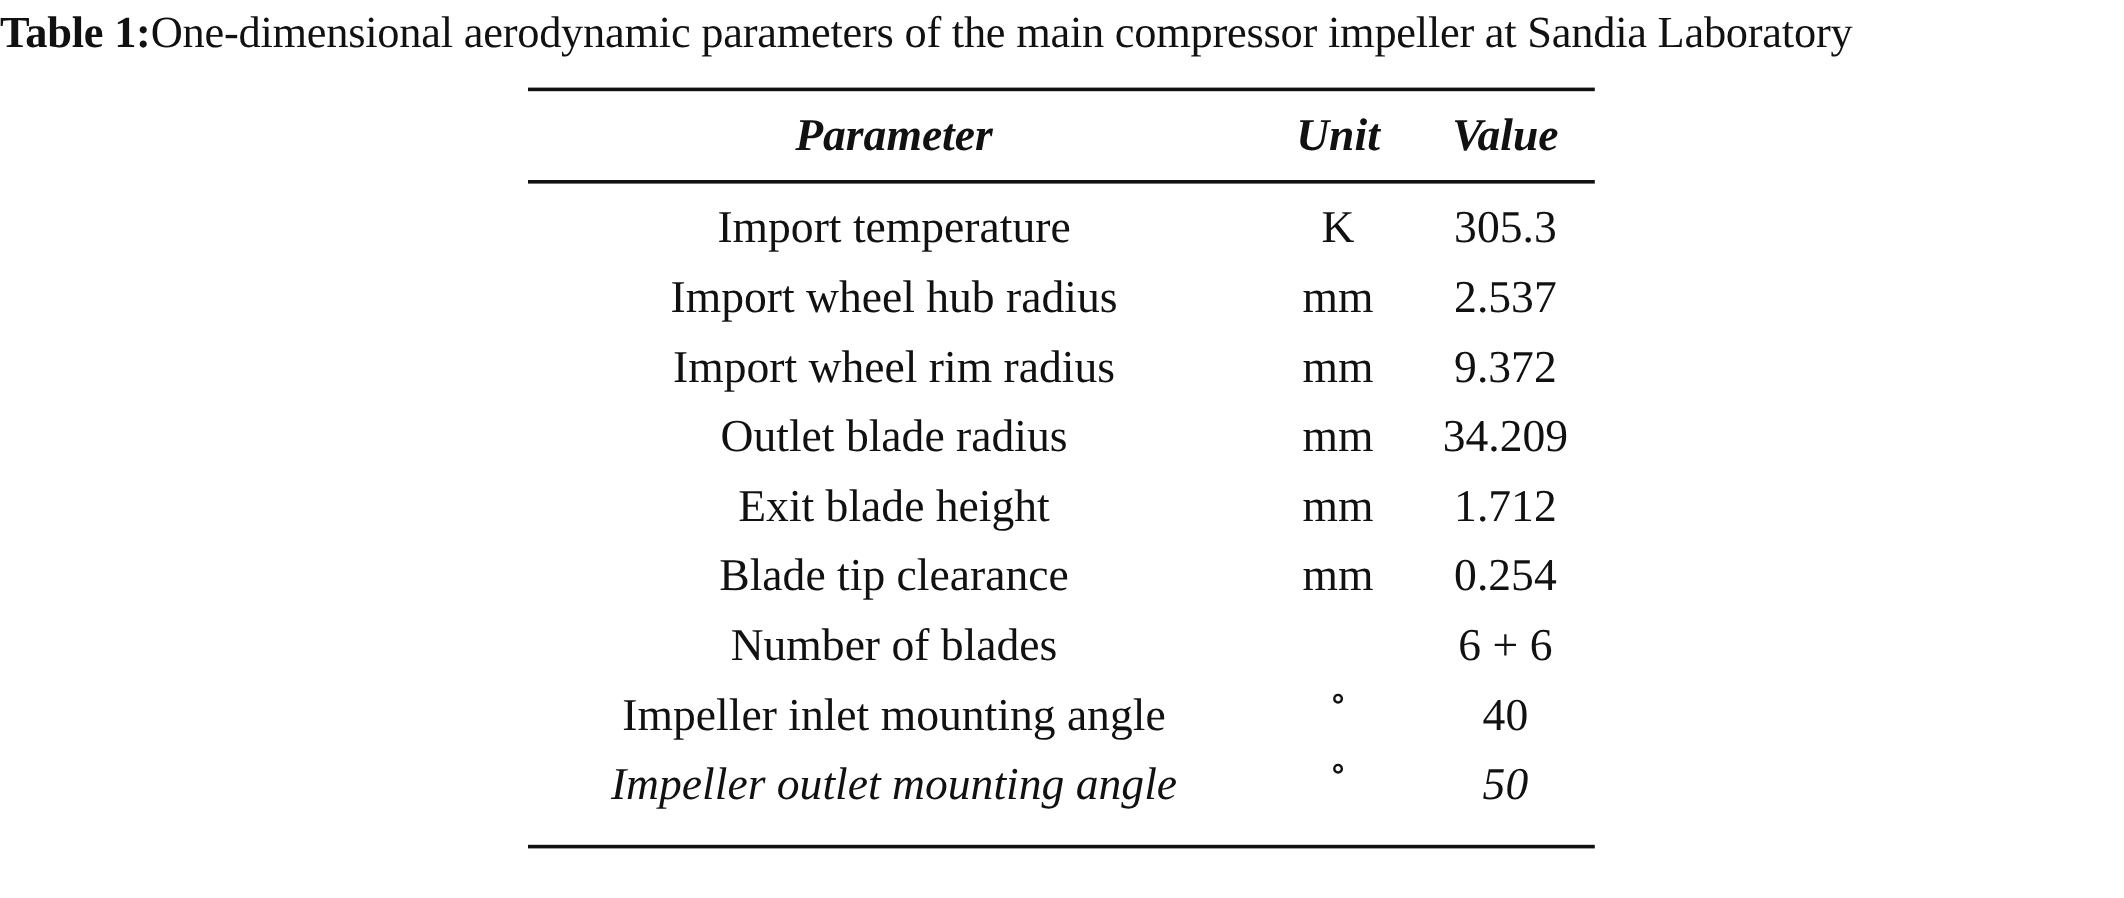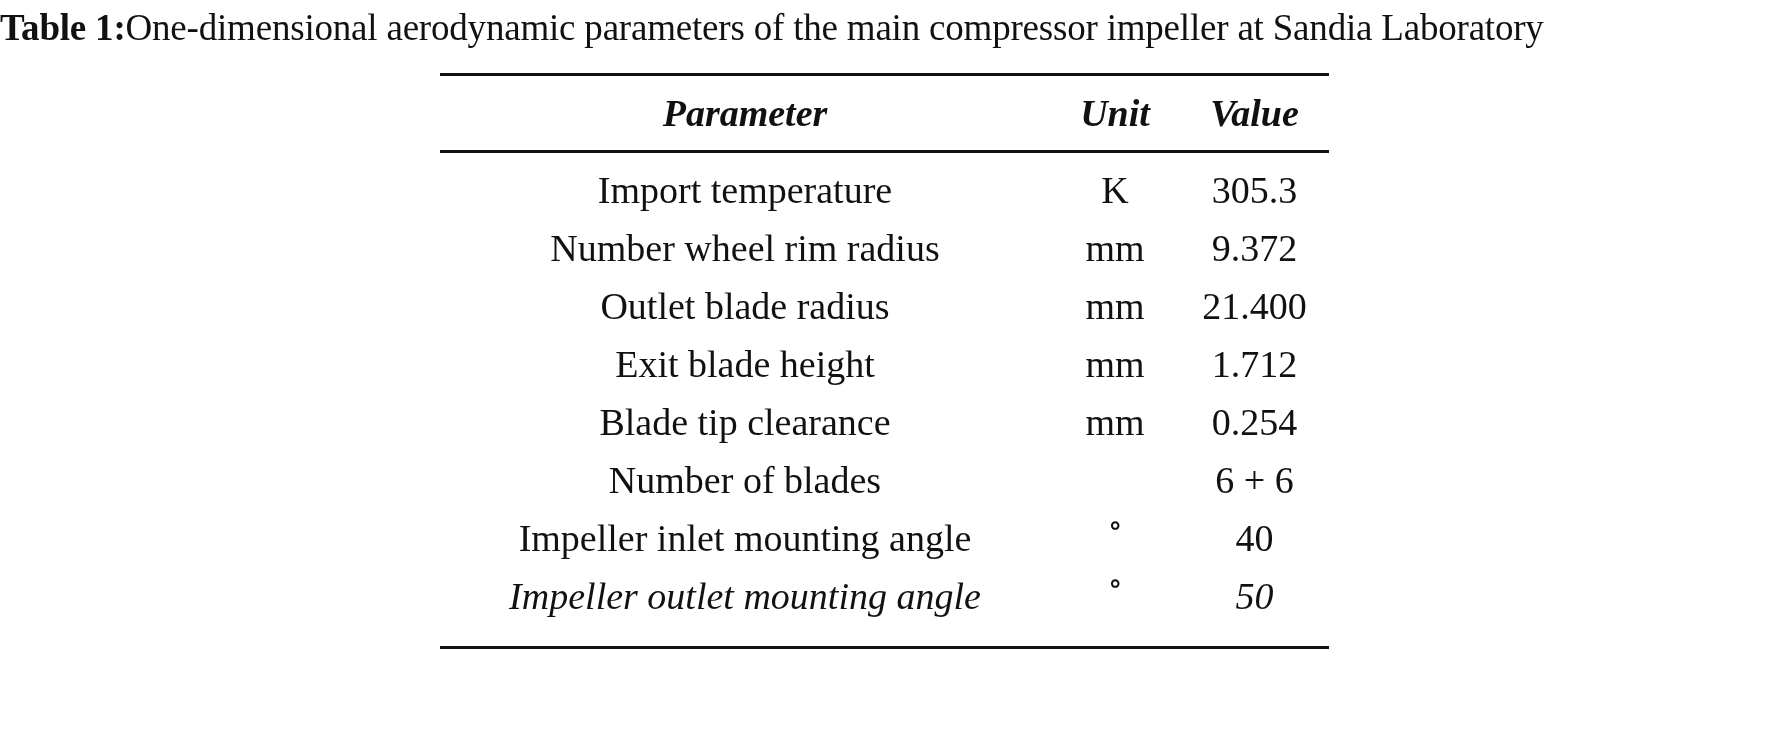--- a/index.html
+++ b/index.html
@@ -93,28 +93,33 @@
         <th class="col-value">Value</th>
       </tr>
     </thead>
     <tbody>
       <tr class="first">
         <td>Import temperature</td>
         <td>K</td>
         <td>305.3</td>
       </tr>
       <tr>
-        <td>Number wheel rim radius</td>
+        <td>Import wheel hub radius</td>
+        <td>mm</td>
+        <td>2.537</td>
+      </tr>
+      <tr>
+        <td>Import wheel rim radius</td>
         <td>mm</td>
         <td>9.372</td>
       </tr>
       <tr>
         <td>Outlet blade radius</td>
         <td>mm</td>
-        <td>21.400</td>
+        <td>34.209</td>
       </tr>
       <tr>
         <td>Exit blade height</td>
         <td>mm</td>
         <td>1.712</td>
       </tr>
       <tr>
         <td>Blade tip clearance</td>
         <td>mm</td>
         <td>0.254</td>

